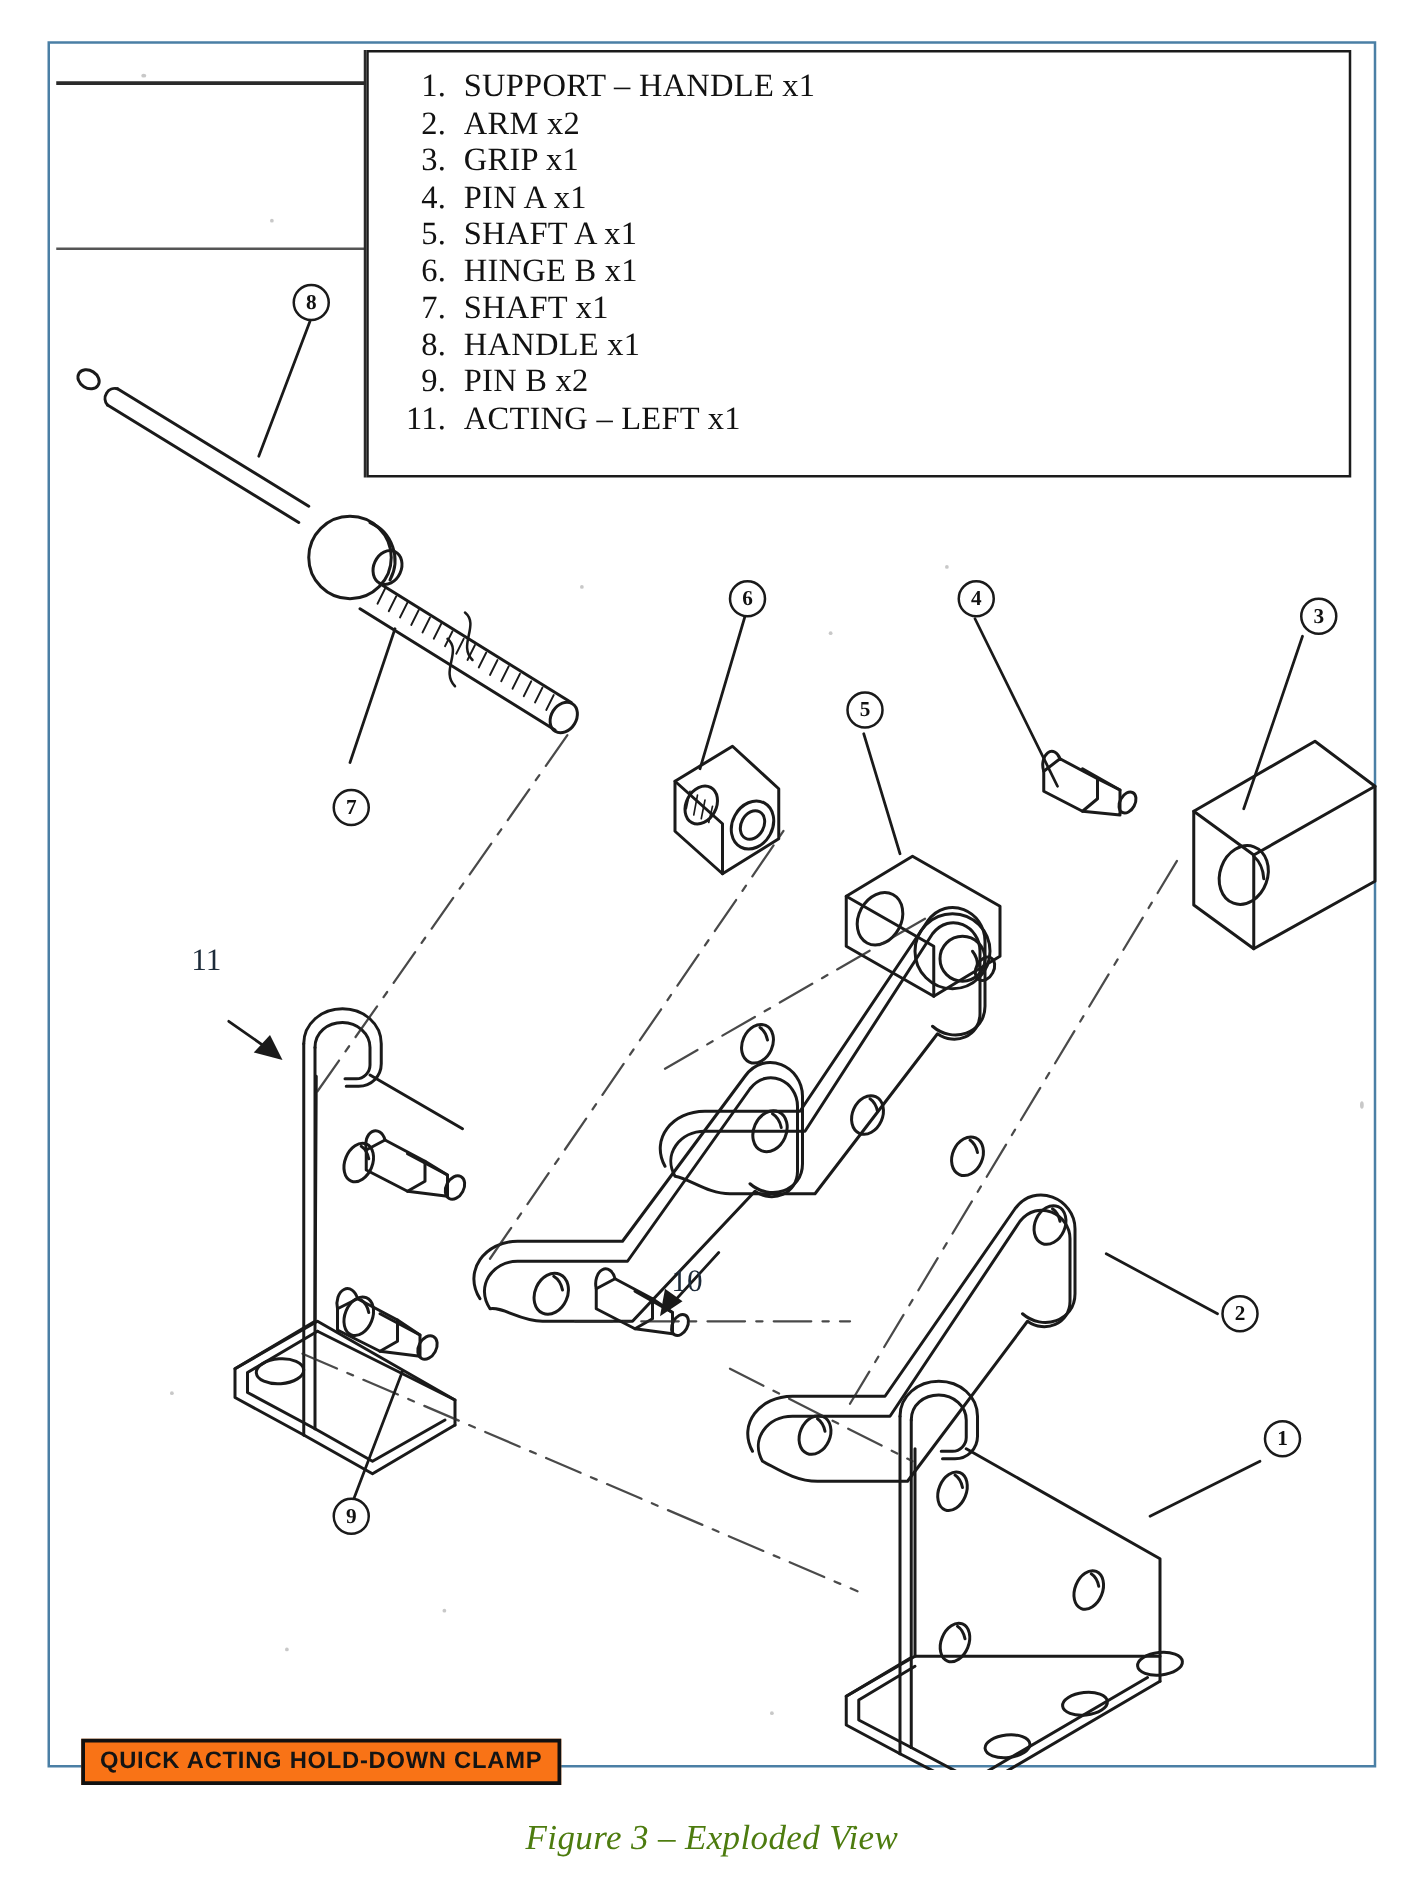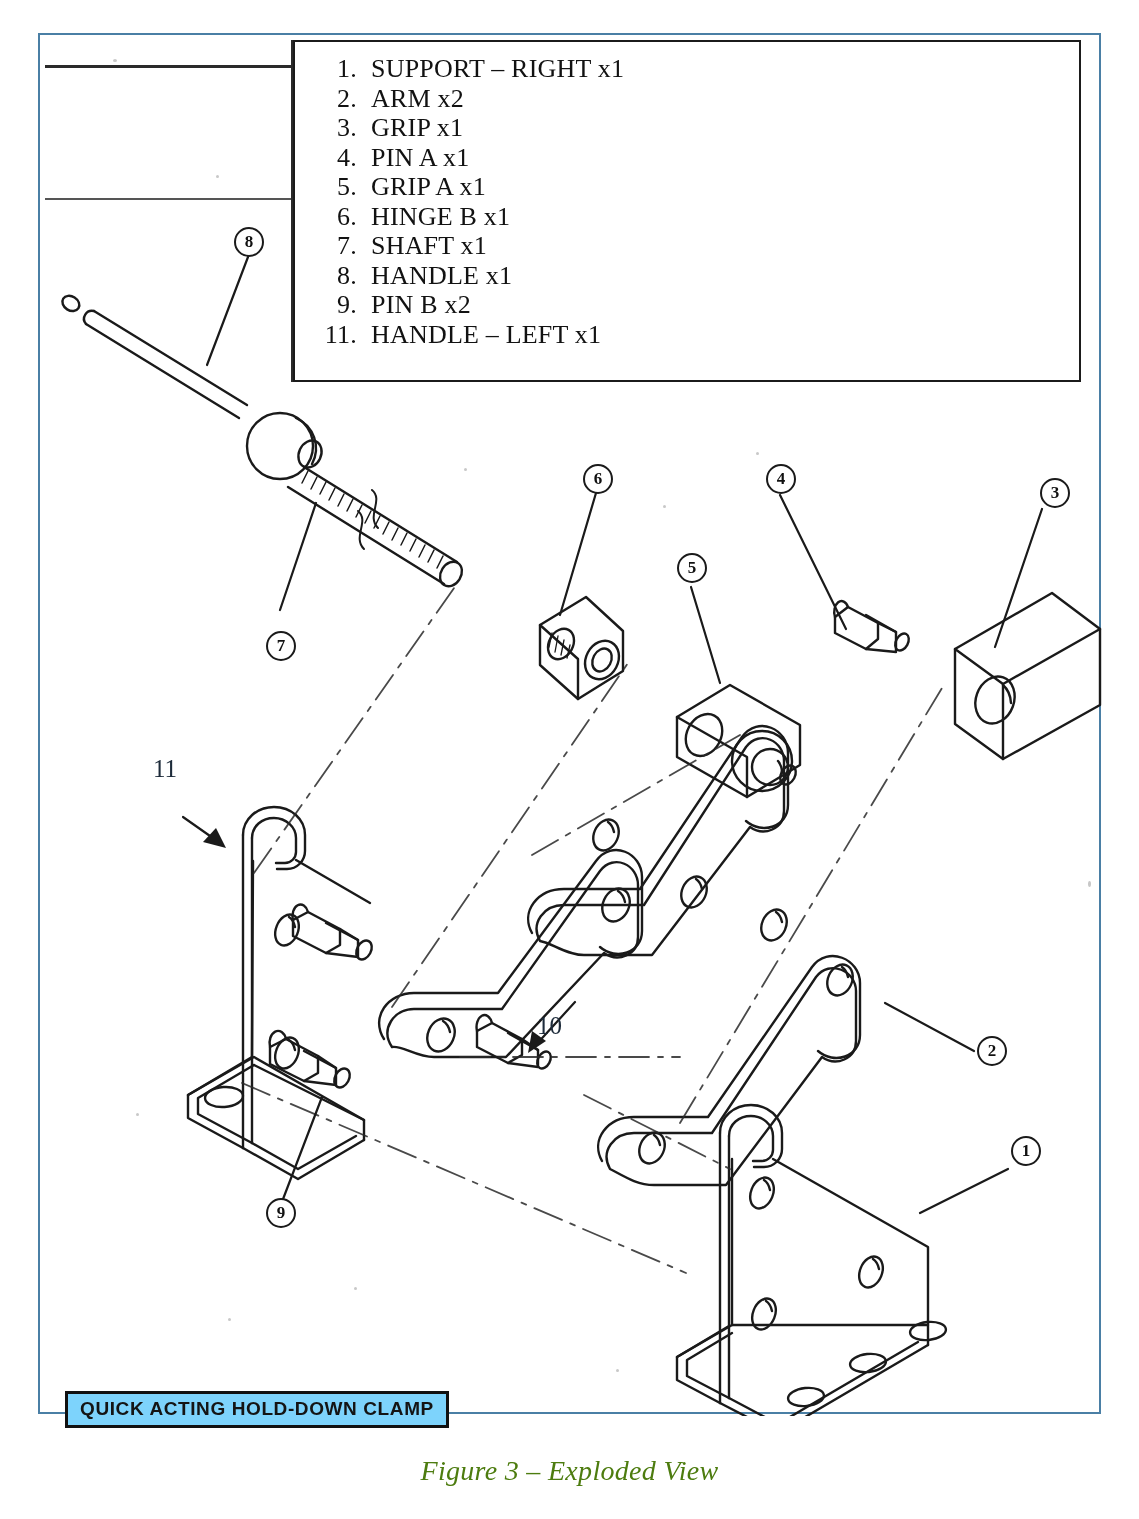--- a/index.html
+++ b/index.html
@@ -41,21 +41,21 @@
 
   
   .tbl-rule{position:absolute;background:#2a2a2a;}
   #tbl-rule-1{left:5px;top:30px;width:248px;height:3px;}
   #tbl-rule-2{left:5px;top:163px;width:248px;height:2px;opacity:.8;}
   #tbl-vrule{position:absolute;left:251px;top:5px;width:2px;height:342px;background:#2a2a2a;}
 
   
   #title-block{
     position:absolute;left:25px;top:1356px;
-    border:3px solid #111;background:#7dd3fc;
+    border:3px solid #111;background:#f97316;
     padding:5px 12px 6px 12px;
   }
   #title-block .tb-text{
     font-family:"Liberation Sans", sans-serif;
     font-weight:bold;font-size:19px;line-height:20px;
     letter-spacing:.6px;color:#141414;white-space:nowrap;
   }
 
   
   #caption{
@@ -325,57 +325,57 @@
   </svg>
 
   <div class="tbl-rule" id="tbl-rule-1"></div>
   <div class="tbl-rule" id="tbl-rule-2"></div>
   <div id="tbl-vrule"></div>
 
   <div id="parts-list">
     <ol>
       <li>
         <span class="num">1.</span>
-        <span class="nm">SUPPORT – RIGHT x1</span>
+        <span class="nm">SUPPORT – HANDLE x1</span>
       </li>
       <li>
         <span class="num">2.</span>
         <span class="nm">ARM x2</span>
       </li>
       <li>
         <span class="num">3.</span>
         <span class="nm">GRIP x1</span>
       </li>
       <li>
         <span class="num">4.</span>
         <span class="nm">PIN A x1</span>
       </li>
       <li>
         <span class="num">5.</span>
-        <span class="nm">GRIP A x1</span>
+        <span class="nm">SHAFT A x1</span>
       </li>
       <li>
         <span class="num">6.</span>
         <span class="nm">HINGE B x1</span>
       </li>
       <li>
         <span class="num">7.</span>
         <span class="nm">SHAFT x1</span>
       </li>
       <li>
         <span class="num">8.</span>
         <span class="nm">HANDLE x1</span>
       </li>
       <li>
         <span class="num">9.</span>
         <span class="nm">PIN B x2</span>
       </li>
       <li>
         <span class="num">11.</span>
-        <span class="nm">HANDLE – LEFT x1</span>
+        <span class="nm">ACTING – LEFT x1</span>
       </li>
     </ol>
   </div>
 
   <div class="balloon" style="left:971px;top:1101px;">1</div>
   <div class="balloon" style="left:937px;top:1001px;">2</div>
   <div class="balloon" style="left:1000px;top:443px;">3</div>
   <div class="balloon" style="left:726px;top:429px;">4</div>
   <div class="balloon" style="left:637px;top:518px;">5</div>
   <div class="balloon" style="left:543px;top:429px;">6</div>

